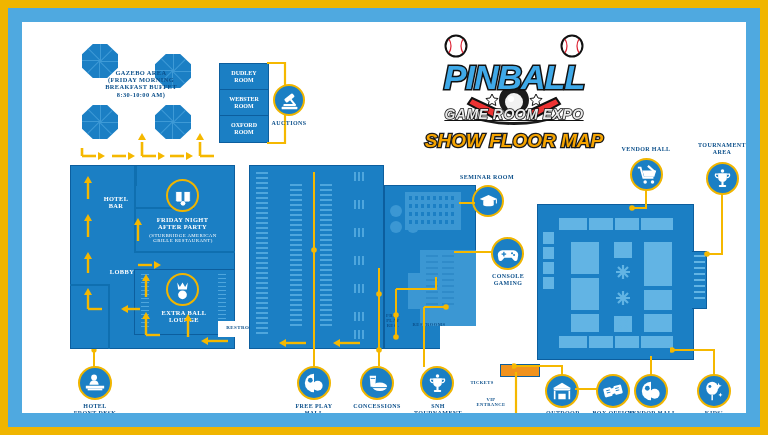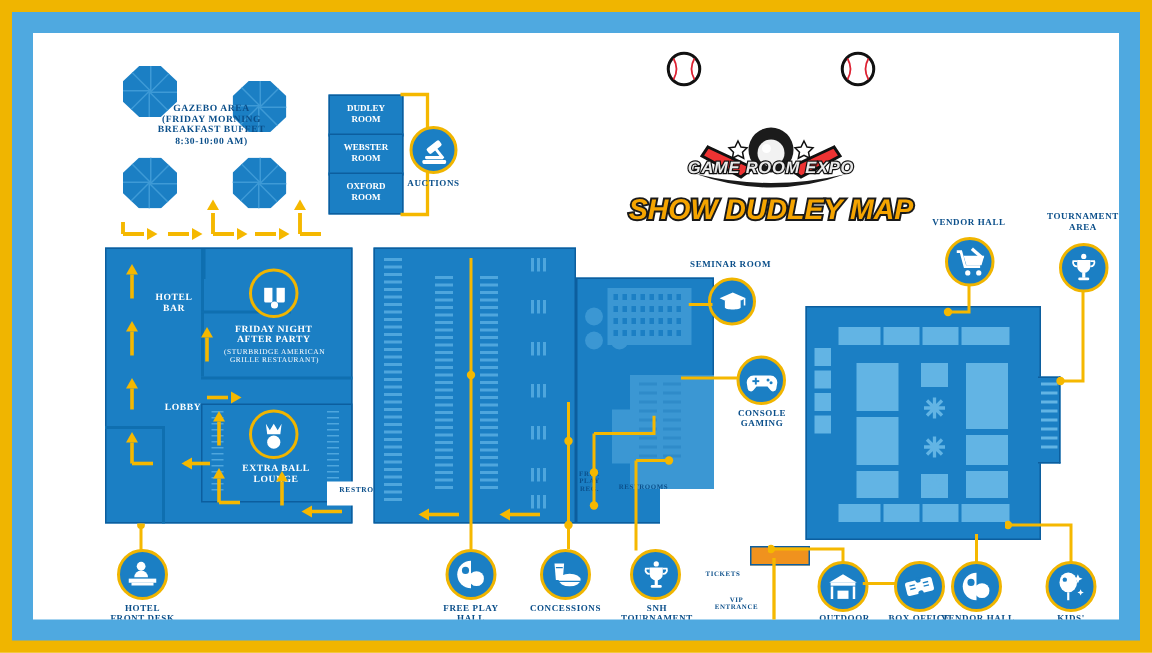--- a/index.html
+++ b/index.html
@@ -90,23 +90,24 @@
     top:18px;font-size:20px;color:#f5a400;
     -webkit-text-stroke:2.6px #111;paint-order:stroke fill;
     letter-spacing:-.5px;
   }
   #lg-pinball{
     top:34px;font-size:34px;color:#3fa9e8;
     -webkit-text-stroke:3px #111;paint-order:stroke fill;
     letter-spacing:-1px;
   }
   #lg-expo{
-    top:82px;font-size:11px;color:#e9e9e9;
+    top:82px;font-size:14px;color:#e9e9e9;
     -webkit-text-stroke:1.6px #111;paint-order:stroke fill;
     letter-spacing:.5px;
+    text-decoration:underline;
   }
   #showfloor{
     position:absolute;left:395px;top:108px;width:194px;text-align:center;
     font-family:"Liberation Sans", sans-serif;font-weight:bold;font-style:italic;
     font-size:19px;color:#f5a400;
     -webkit-text-stroke:2.6px #1a1a1a;paint-order:stroke fill;
     letter-spacing:0px;
   }
 </style>
 </head>
@@ -133,24 +134,25 @@
             <circle cx="80" cy="76" r="15" fill="#1b1b1b"></circle>
             <circle cx="80" cy="78" r="9" fill="#f2f2f2"></circle>
             <circle cx="77" cy="75" r="3" fill="#fff"></circle>
 
             <path d="M58 70 l2 4 4 .5 -3 3 .8 4 -3.8-2 -3.8 2 .8-4 -3-3 4-.5z" fill="#fff" stroke="#111" stroke-width="1"></path>
             <path d="M102 70 l2 4 4 .5 -3 3 .8 4 -3.8-2 -3.8 2 .8-4 -3-3 4-.5z" fill="#fff" stroke="#111" stroke-width="1"></path>
 
             <path d="M30 92 q50 12 100 0 q-50 18 -100 0z" fill="#1b1b1b"></path>
           </g>
         </svg>
+        <div class="lg-word" id="lg-pinball">PINBALL</div>
         <div class="lg-word" id="lg-expo">GAME ROOM EXPO</div>
       </div>
 
-      <div id="showfloor">SHOW DUDLEY MAP</div>
+      <div id="showfloor">SHOW FLOOR MAP</div>
 
       <div class="gazebo" style="left:60px;top:22px;width:36px;height:34px;">
           <i style="transform: rotate(0deg);"></i>
           <i style="transform: rotate(45deg);"></i>
           <i style="transform: rotate(90deg);"></i>
           <i style="transform: rotate(135deg);"></i>
           <i style="transform: rotate(180deg);"></i>
           <i style="transform: rotate(225deg);"></i>
           <i style="transform: rotate(270deg);"></i>
           <i style="transform: rotate(315deg);"></i>

